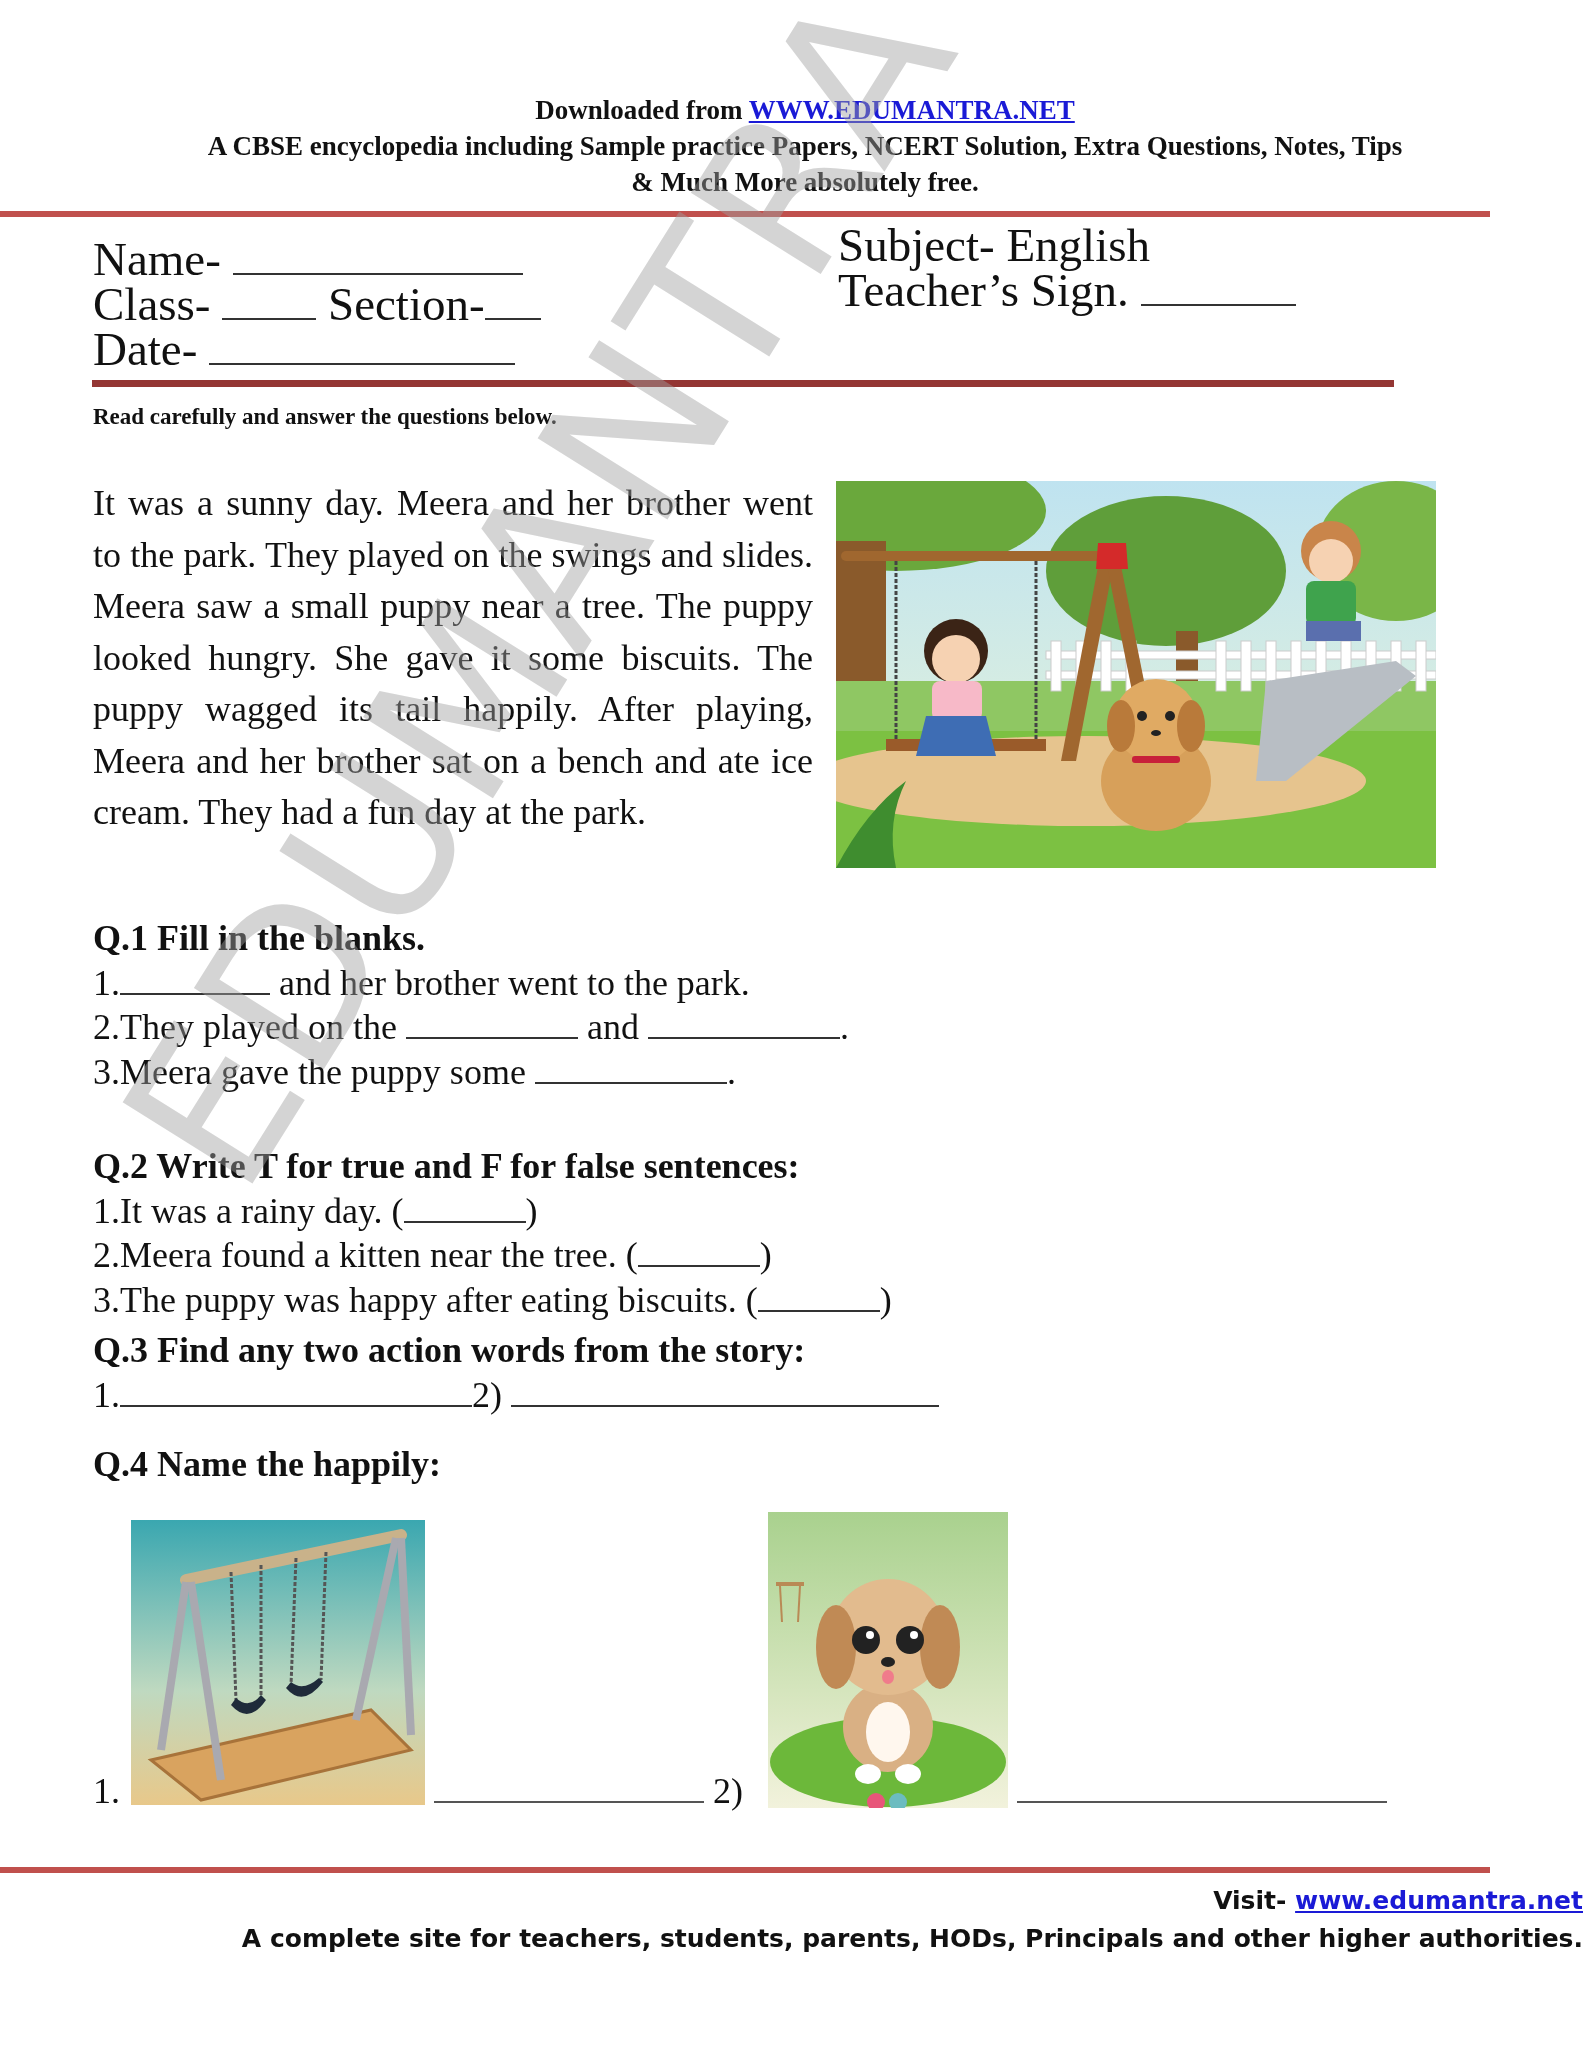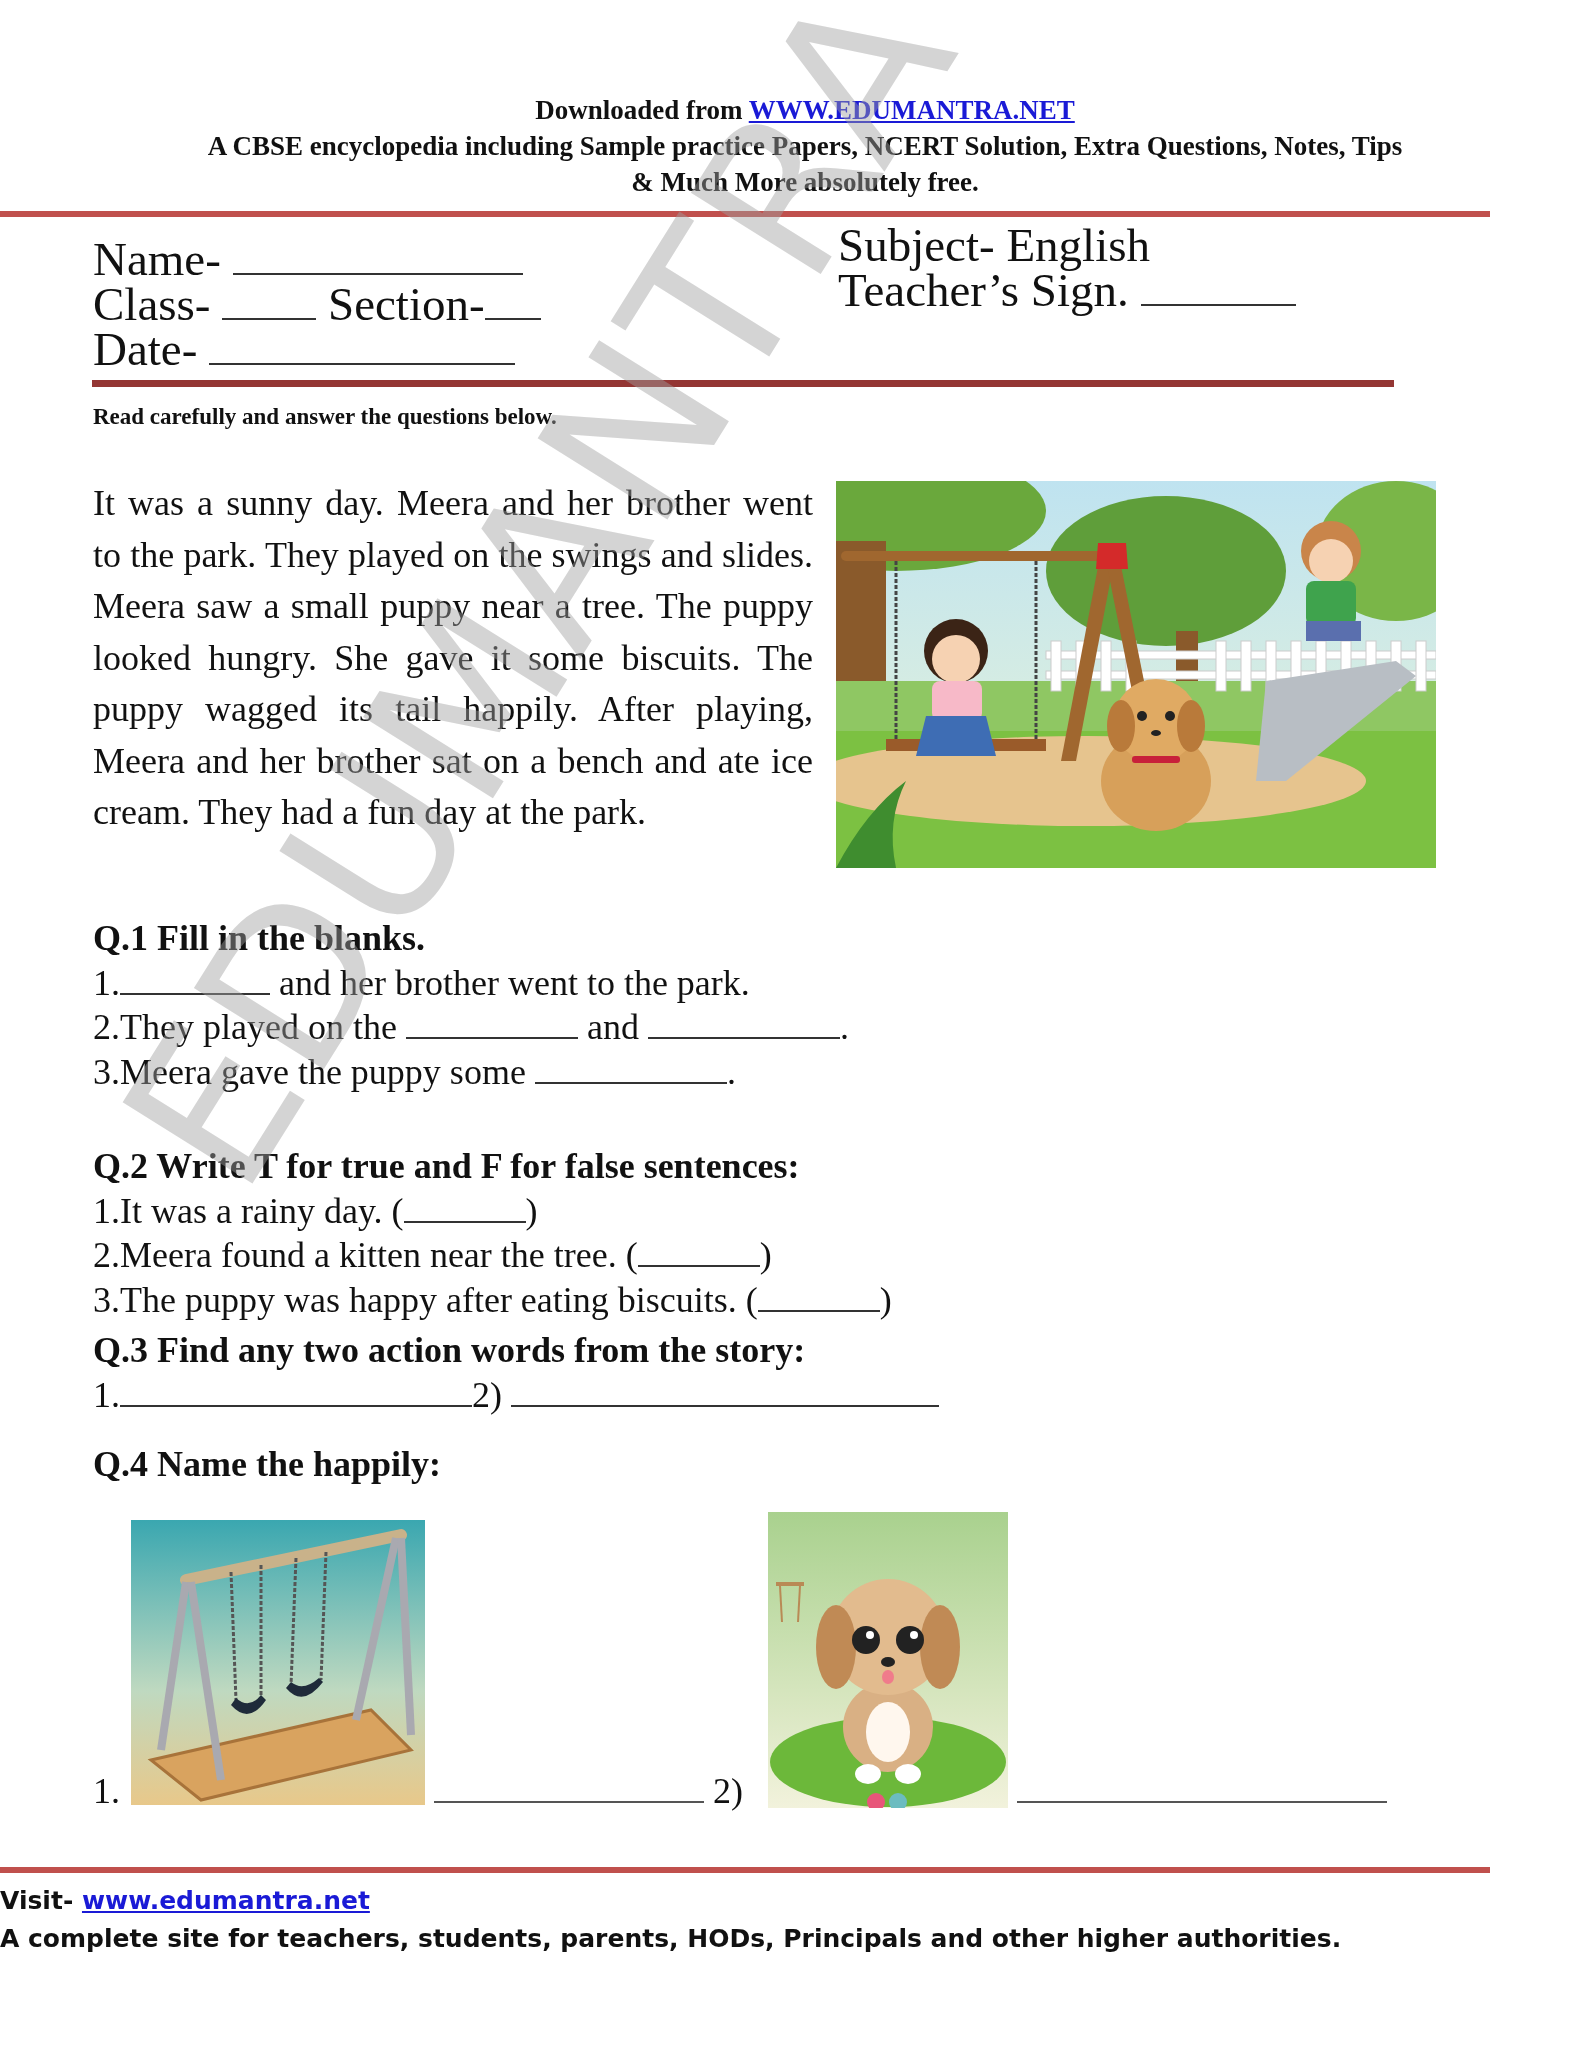--- a/index.html
+++ b/index.html
@@ -34,21 +34,21 @@
   .q3 { top: 1328px; }
   .q4 { top: 1442px; }
 
   .pic { position: absolute; overflow: hidden; }
   .pic-swing { top: 1520px; left: 131px; width: 294px; height: 285px; }
   .pic-puppy { top: 1512px; left: 768px; width: 240px; height: 296px; }
 
   .q4-row { position: absolute; top: 1770px; font-size: 36px; }
   .ans-line { position: absolute; height: 2px; background: #555; }
 
-  .footer { position: absolute; top: 1882px; left: 0; width: 1583px; text-align: left;
+  .footer { position: absolute; top: 1882px; left: 0; width: 1583px; text-align: right;
             font-family: "DejaVu Sans", sans-serif; font-weight: bold; font-size: 25px; line-height: 38px; }
 
   .watermark { position: absolute; left: 180px; top: 1040px; font-family: "DejaVu Sans", sans-serif;
                font-size: 210px; font-weight: normal; color: rgba(160,160,160,0.45);
                transform: rotate(-58deg); transform-origin: left center; letter-spacing: 2px;
                pointer-events: none; white-space: nowrap; }
 </style>
 </head>
 <body>
 

